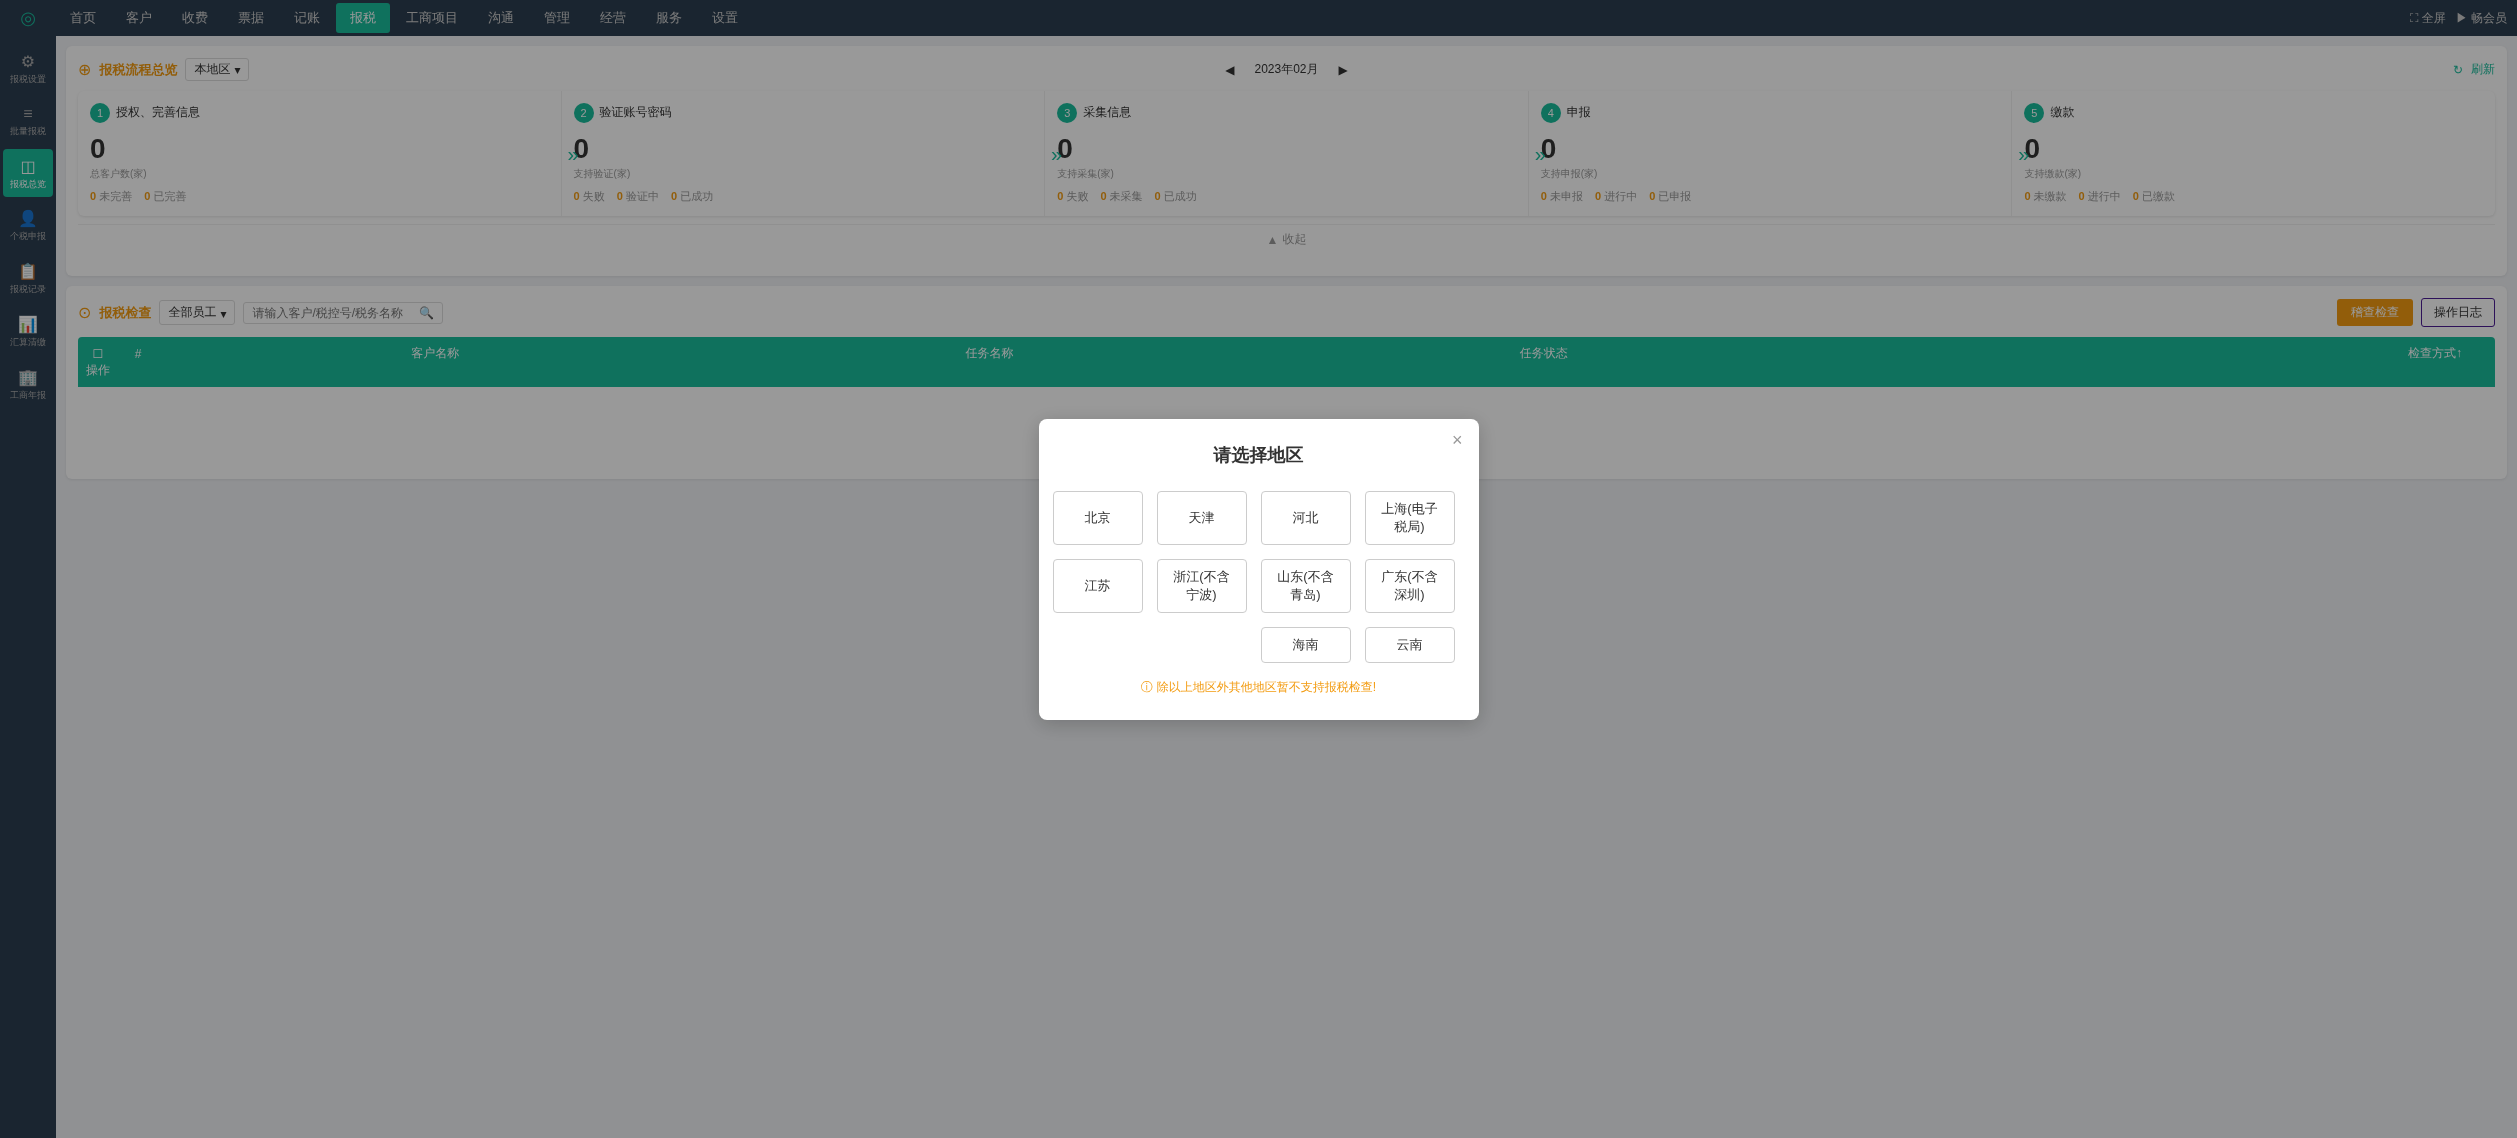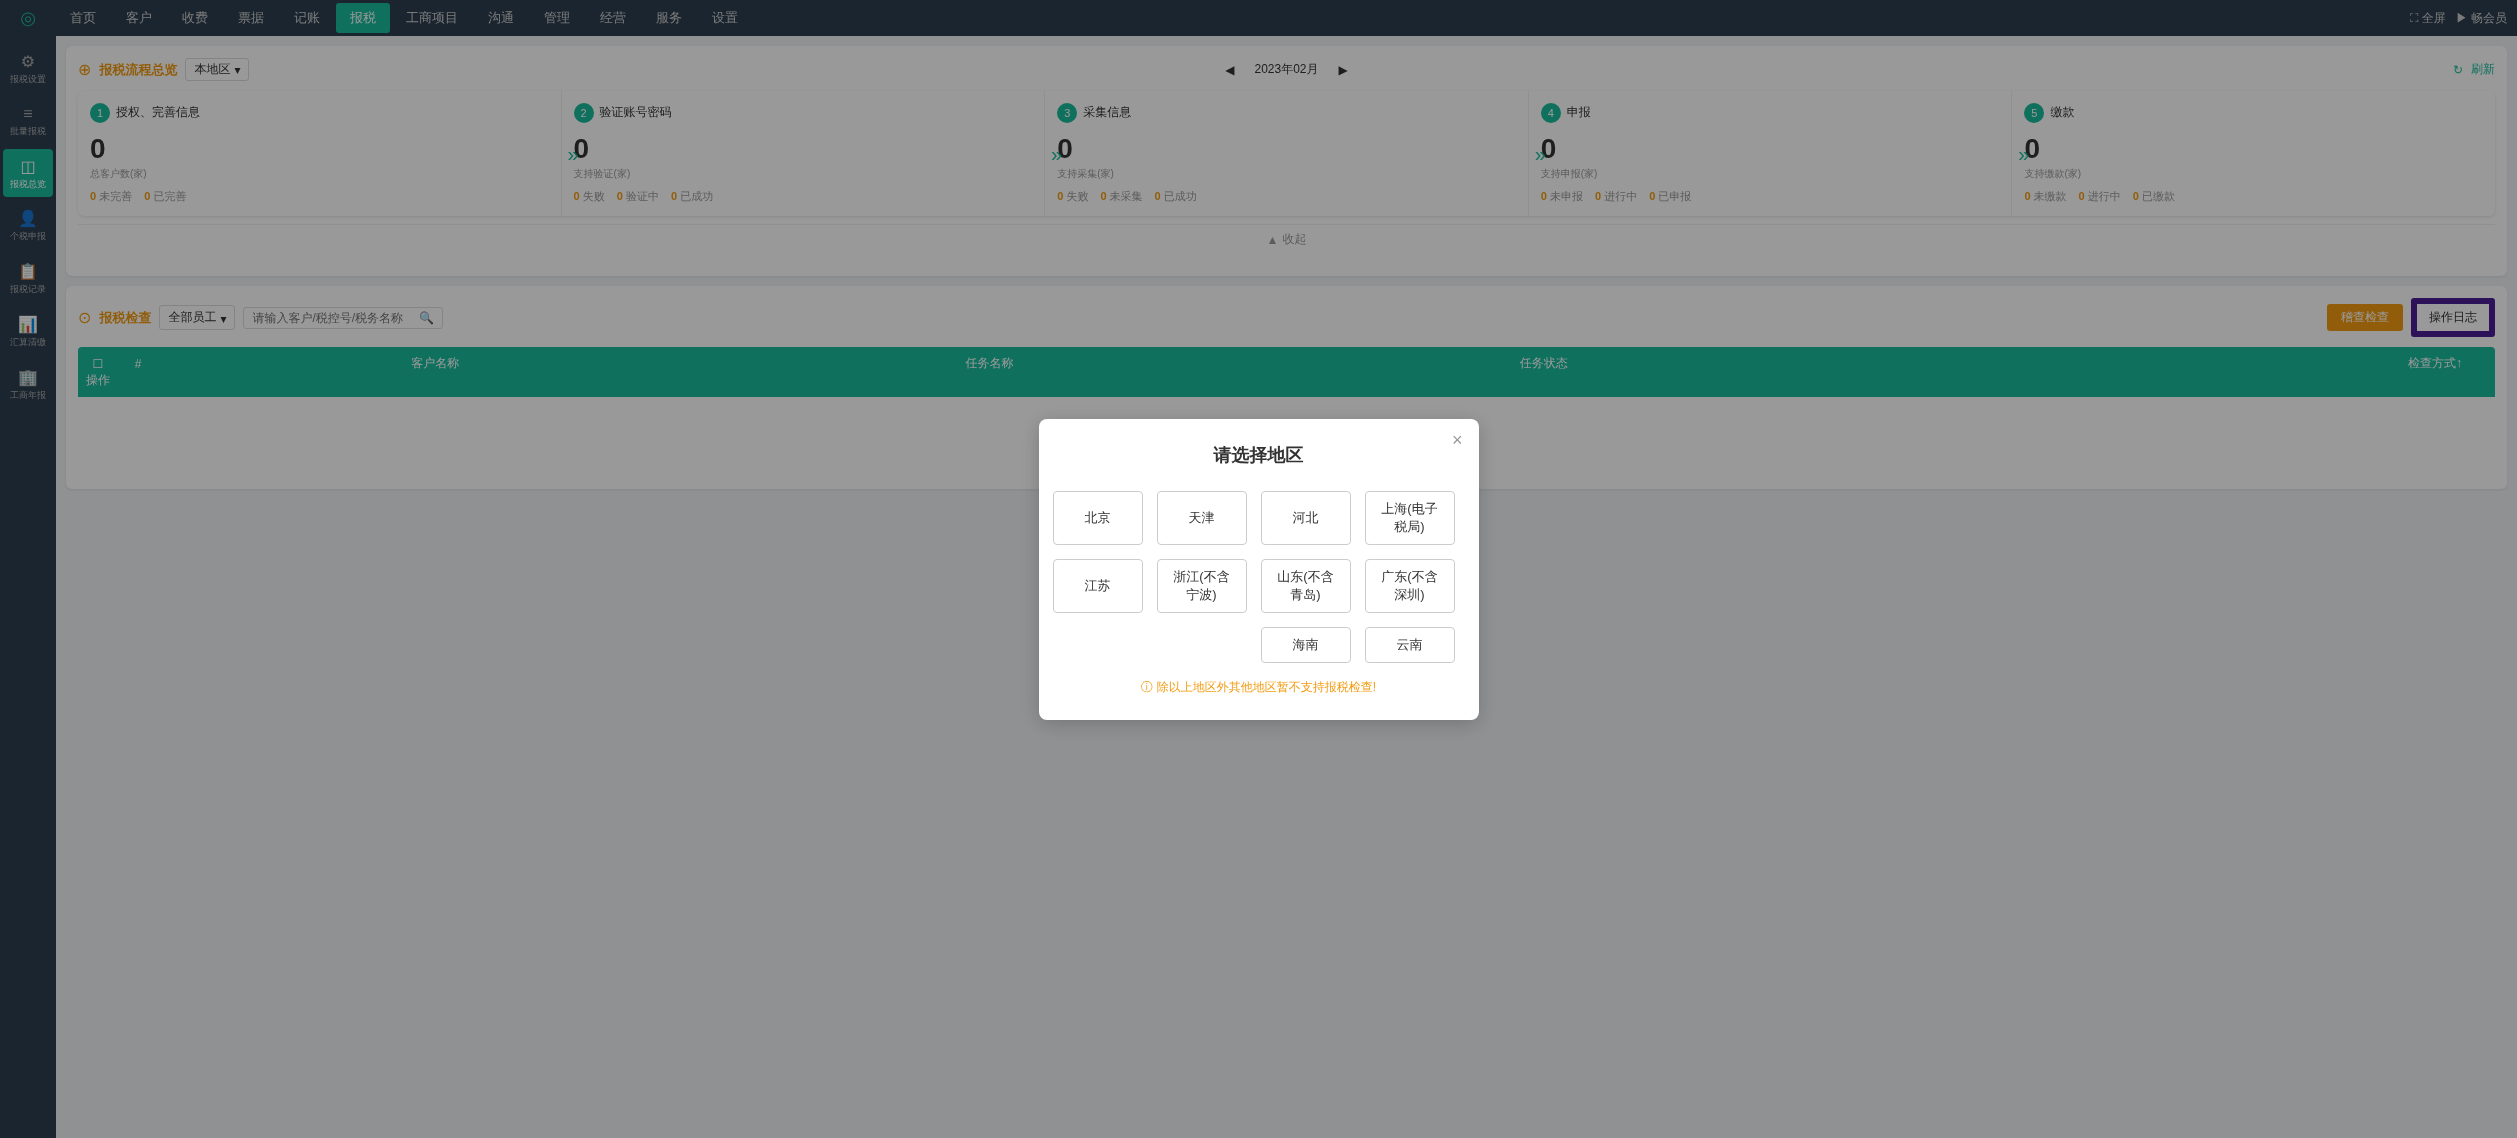--- a/index.html
+++ b/index.html
@@ -231,21 +231,21 @@
       padding: 5px 14px;
       border-radius: 3px;
       cursor: pointer;
       font-size: 12px;
       margin-left: auto;
       text-align: center;
     }
     .ops-btn {
       background: #fff;
       color: #333;
-      border: 6px solid #4c1d95;
+      border: 1px solid #4c1d95;
       padding: 5px 12px;
       border-radius: 3px;
       cursor: pointer;
       font-size: 12px;
     }
 
     
     .table-container {
       background: #fff;
       border-radius: 4px;

